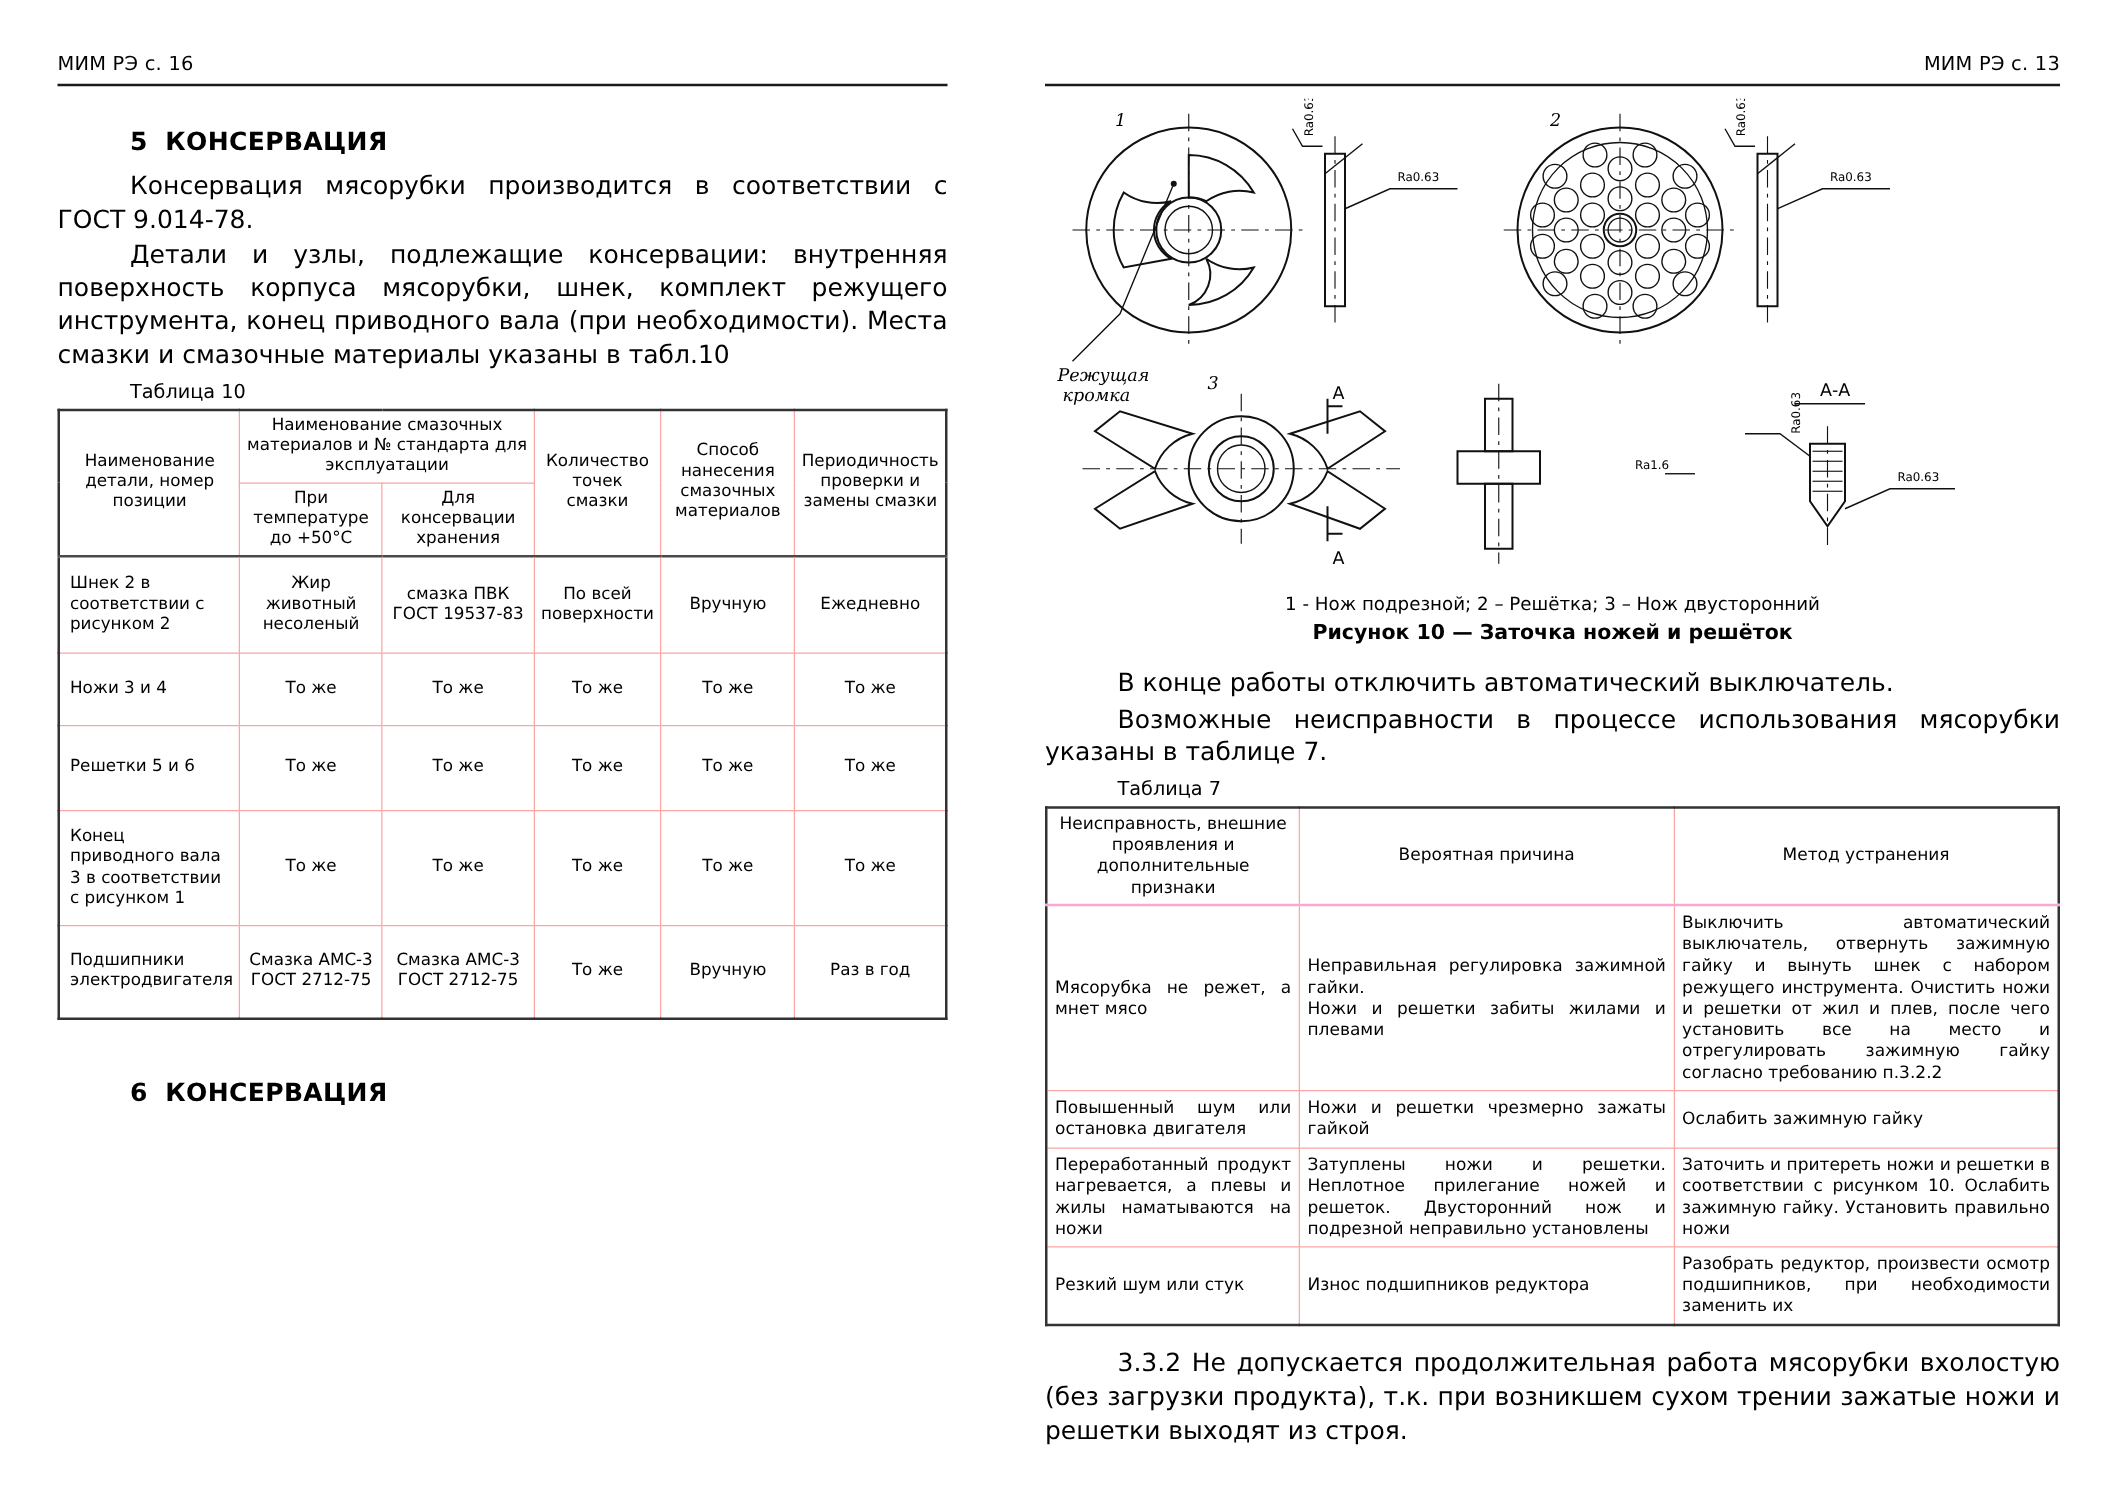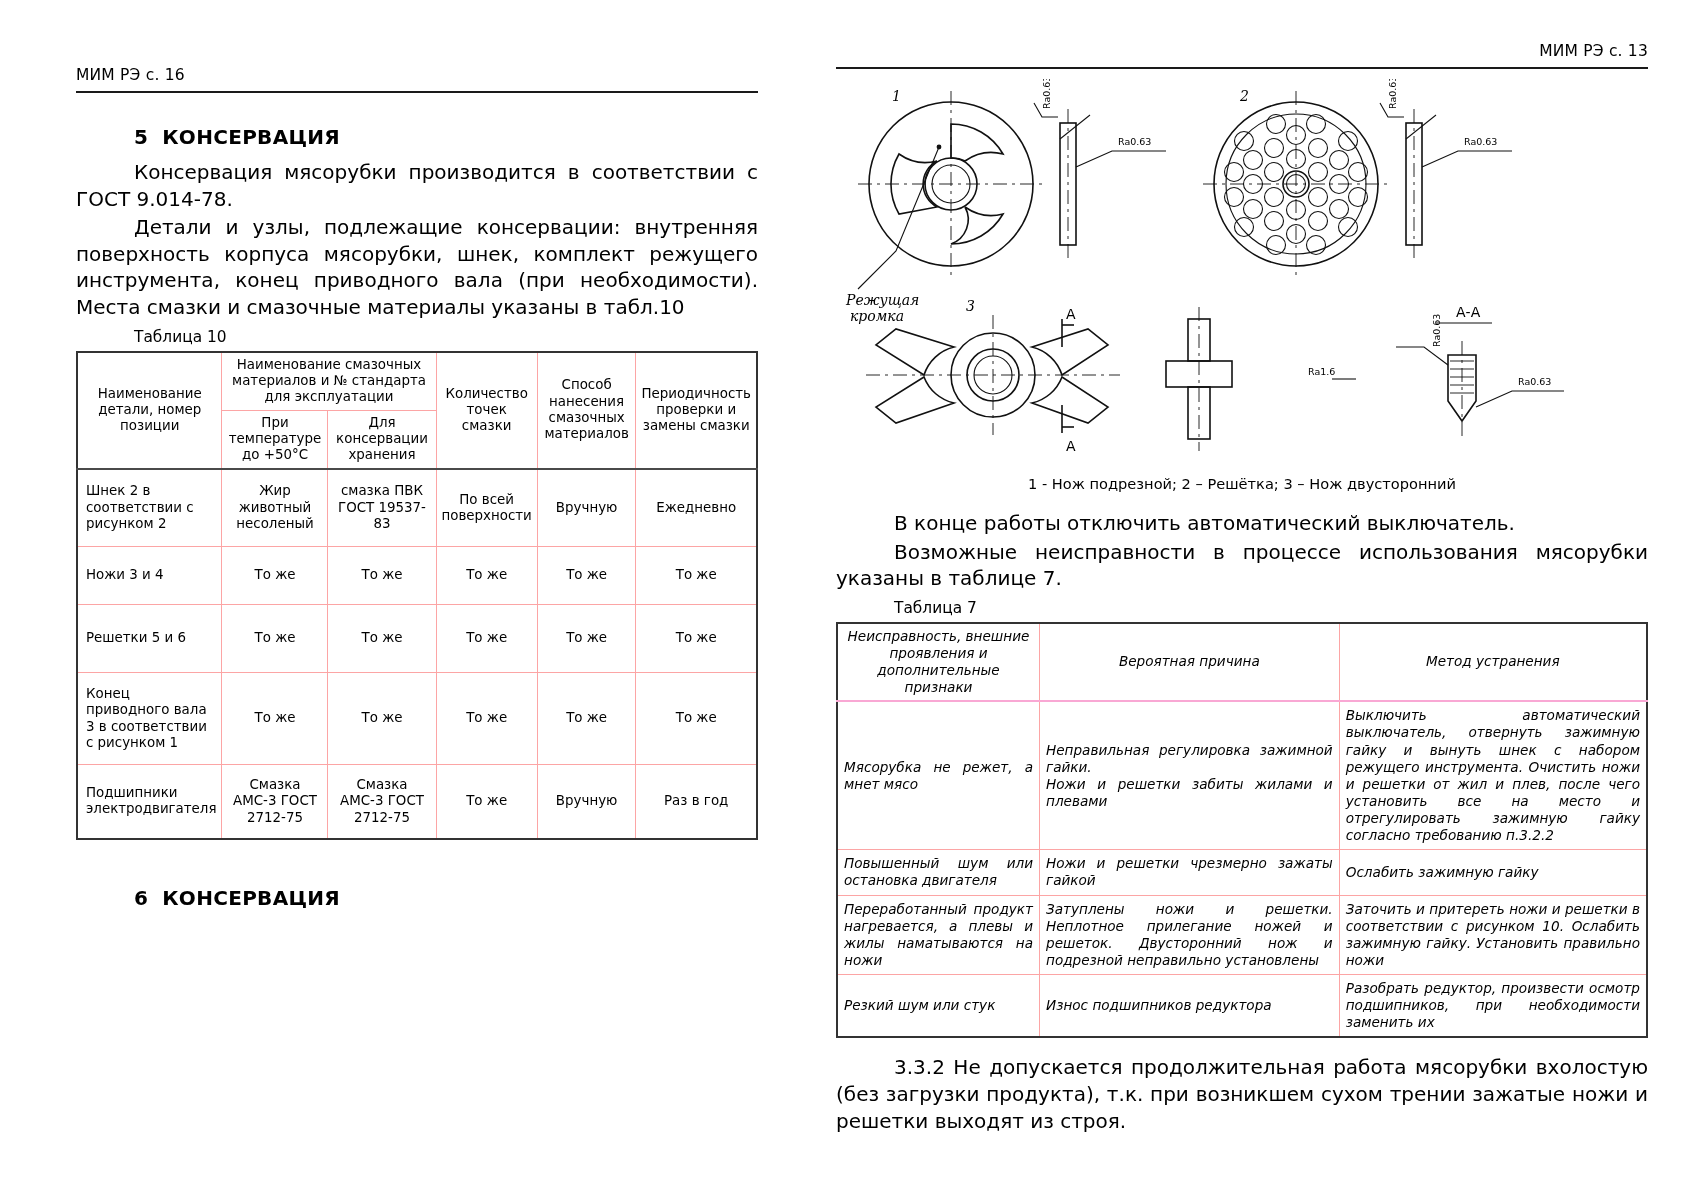--- a/index.html
+++ b/index.html
@@ -3,21 +3,21 @@
 <meta charset="utf-8">
 <style>
   html,body{margin:0;padding:0;}
   body{
     width:1684px;height:1190px;background:#ffffff;
     font-family:"DejaVu Sans","Liberation Sans",sans-serif;
     color:#000;overflow:hidden;
   }
   .spread{display:flex;width:1684px;height:1190px;}
   .page{position:relative;box-sizing:border-box;}
-  .page-left{width:800px;padding:42px 42px 0 76px;margin-top:24px;}
+  .page-left{width:800px;padding:42px 42px 0 46px;}
   .page-right{width:884px;padding:42px 36px 0 36px;}
 
   .hdr{font-size:15.5px;letter-spacing:.2px;}
   .hdr-left{text-align:left;}
   .hdr-right{text-align:right;}
   .hdr-rule{border-top:2px solid #1a1a1a;margin-top:7px;}
 
   h2.sec{
     font-size:20px;font-weight:bold;margin:32px 0 10px 58px;
     letter-spacing:.3px;
@@ -45,21 +45,21 @@
   table.doc.t10 td.nm{text-align:left;padding-left:8px;}
   table.doc.t10 td.c{text-align:center;}
   .c-nm{width:13.6%;}
   .c-m1{width:19%;}
   .c-m2{width:22.5%;}
   .c-qt{width:11%;}
   .c-mt{width:18.5%;}
   .c-pr{width:15.4%;}
 
   
-  table.doc.t7{border:2px solid #333;font-size:13.6px;line-height:1.26;font-style:italic;}
+  table.doc.t7{border:2px solid #333;font-size:13.6px;line-height:1.26;}
   table.doc.t7 thead td{text-align:center;}
   table.doc.t7 tbody tr:first-child td{border-top:2px solid #f9a8d4;}
   table.doc.t7 td.j{text-align:justify;text-justify:inter-word;vertical-align:top;padding:5px 6px;}
   table.doc.t7 td.jm{text-align:justify;text-justify:inter-word;vertical-align:middle;padding:5px 6px;}
   .c7a{width:25%;}
   .c7b{width:37%;}
   .c7c{width:38%;}
 
   
   .figure{margin:10px 0 0 0;}
@@ -300,20 +300,21 @@
             <text class="lbl-s" x="0" y="0">Ra0.63</text>
           </g>
           <path class="ln-t" d="M496 300 L520 300"></path>
           <text class="lbl-s" x="472" y="296">Ra1.6</text>
           <path class="ln-t" d="M640 328 L676 312 L728 312"></path>
           <text class="lbl-s" x="682" y="306">Ra0.63</text>
         </g>
       </svg>
 
       <div class="fig-legend">1 - Нож подрезной; 2 – Решётка; 3 – Нож двусторонний</div>
+      <div class="fig-title">Рисунок 10 — Заточка ножей и решёток</div>
     </div>
 
     <p class="para" style="margin-top:18px">В конце работы отключить автоматический выключатель.</p>
     <p class="para">Возможные неисправности в процессе использования мясорубки указаны в таблице 7.</p>
 
     <div class="tbl-caption">Таблица 7</div>
 
     <table class="doc t7">
       <thead>
         <tr>

